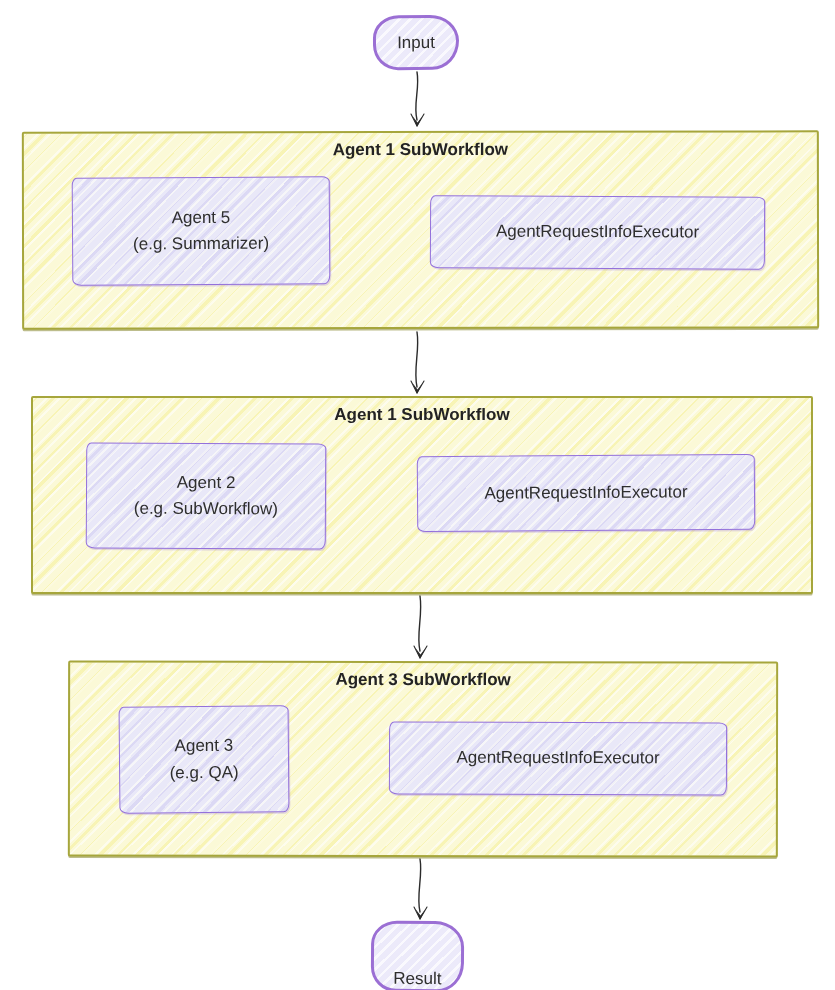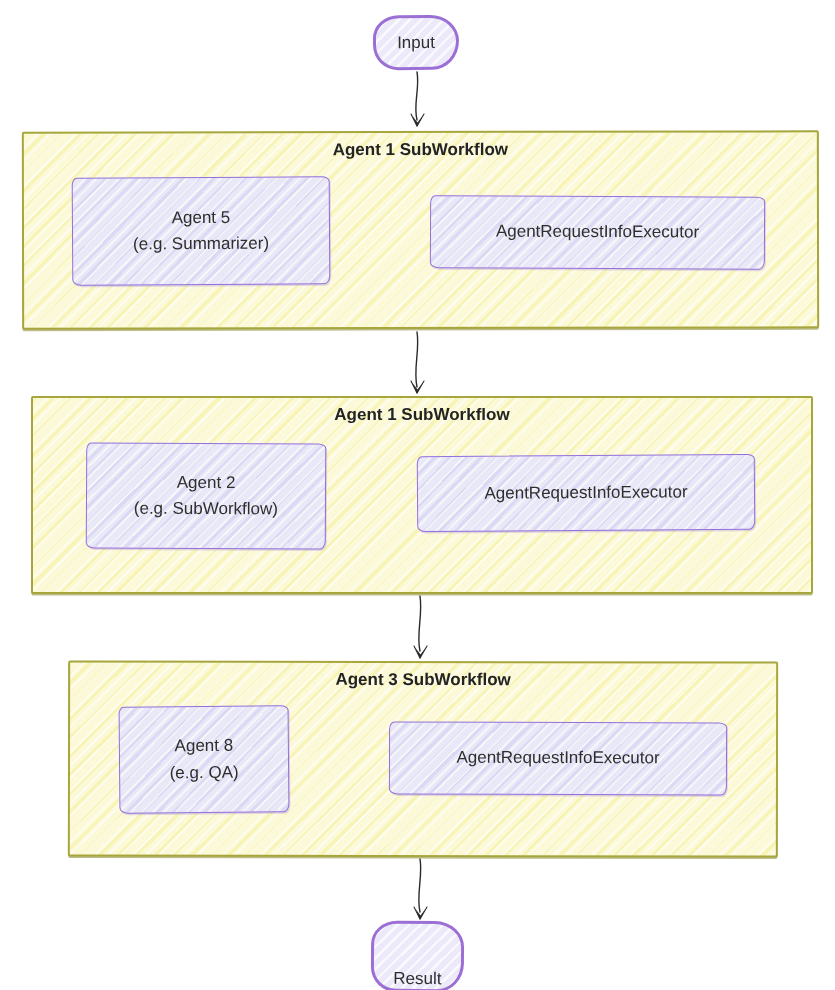--- a/index.html
+++ b/index.html
@@ -149,21 +149,21 @@
     <span>(e.g. SubWorkflow)</span>
   </div>
   <div class="node e2">
     <span>AgentRequestInfoExecutor</span>
   </div>
 
   <section class="cluster c3">
     <div class="cluster-title">Agent 3 SubWorkflow</div>
   </section>
   <div class="node a3">
-    <span>Agent 8</span>
+    <span>Agent 3</span>
     <span>(e.g. QA)</span>
   </div>
   <div class="node e3">
     <span>AgentRequestInfoExecutor</span>
   </div>
 
   <div class="terminal result">
     <span>Result</span>
   </div>
 

